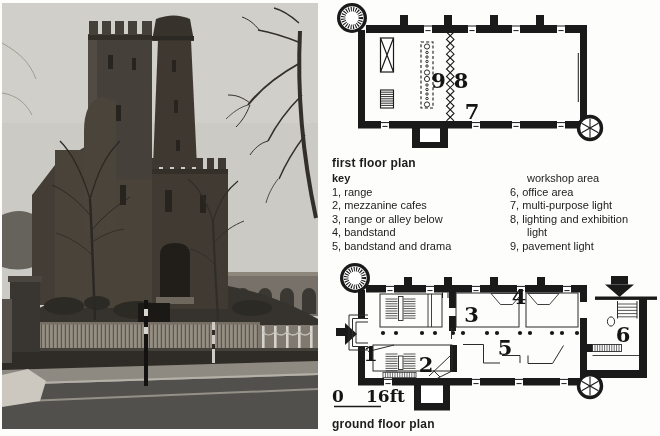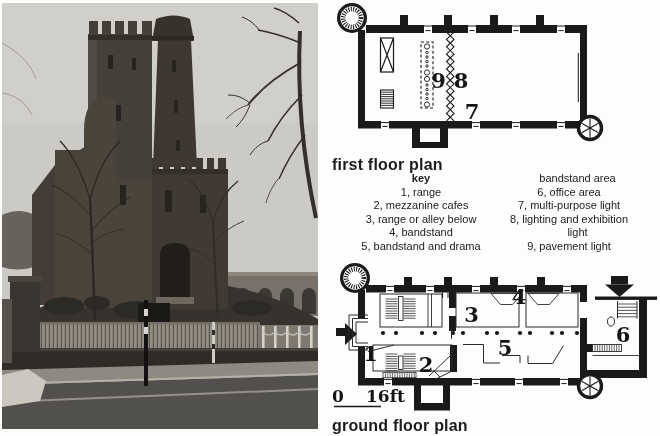--- a/index.html
+++ b/index.html
@@ -1,21 +1,21 @@
 <!DOCTYPE html>
 <html><head>
 <meta charset="utf-8">
 <style>
   html,body{margin:0;padding:0;background:#e8e8e6;}
   #page{position:relative;width:660px;height:436px;background:#fdfdfb;overflow:hidden;
         font-family:"Liberation Sans",sans-serif;color:#1c1c1c;}
   .abs{position:absolute;}
-  .plan-title{font-size:16px;font-weight:bold;letter-spacing:.2px;}
+  .plan-title{font-size:12px;font-weight:bold;letter-spacing:.2px;}
   .key-wrap{display:flex;}
-  .key-col{line-height:13.5px;font-size:11px;text-align:center;}
+  .key-col{line-height:13.5px;font-size:11px;}
   .key-col.left{width:178px;}
   .key-heading{font-weight:bold;}
   .cont{padding-left:17px;}
   svg text.num{font:bold 21px "DejaVu Serif",serif;fill:#141414;}
   svg text.scale-txt{font:bold 17px "DejaVu Serif",serif;fill:#141414;}
 </style>
 </head>
 <body>
 
 <div id="page">
@@ -293,21 +293,21 @@
   <div class="abs key-wrap" style="left:332px;top:172px;width:326px;">
     <div class="key-col left">
       <div class="key-heading">key</div>
       <div>1, range</div>
       <div>2, mezzanine cafes</div>
       <div>3, range or alley below</div>
       <div>4, bandstand</div>
       <div>5, bandstand and drama</div>
     </div>
     <div class="key-col">
-      <div class="cont">bandstand area</div>
+      <div class="cont">workshop area</div>
       <div>6, office area</div>
       <div>7, multi-purpose light</div>
       <div>8, lighting and exhibition</div>
       <div class="cont">light</div>
       <div>9, pavement light</div>
     </div>
   </div>
 
   <svg class="abs" style="left:330px;top:262px;" width="330" height="152" viewBox="330 262 330 152">
 

